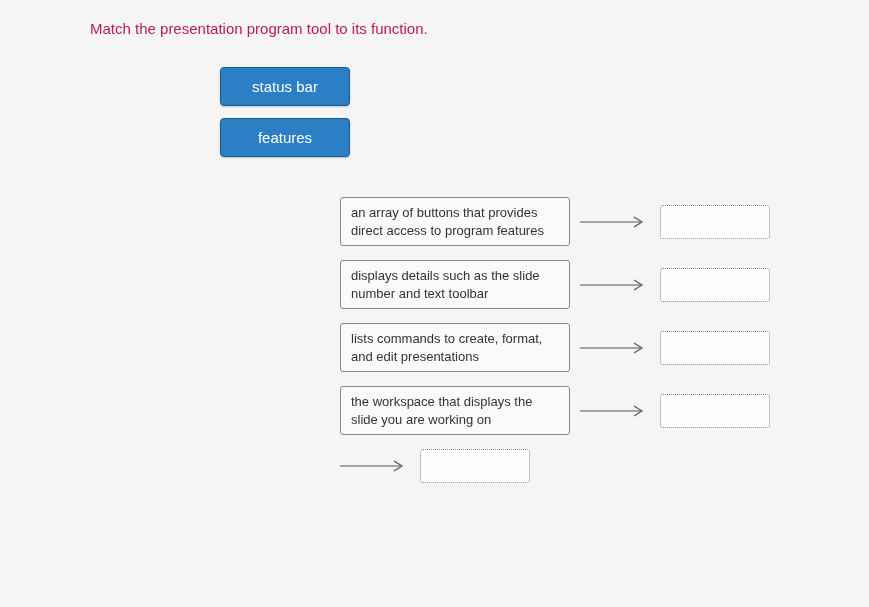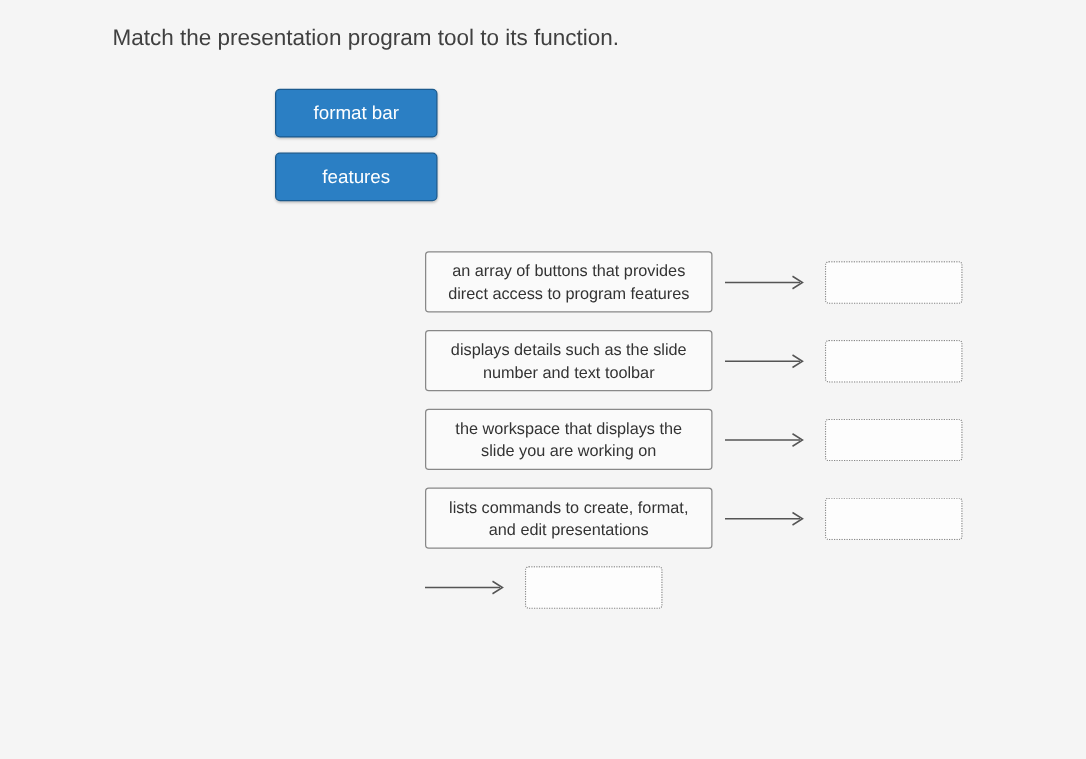--- a/index.html
+++ b/index.html
@@ -9,22 +9,22 @@
     }
     body {
       font-family: Arial, Helvetica, sans-serif;
       background: #f5f5f5;
       width: 869px;
       height: 607px;
       padding: 20px 30px;
       position: relative;
     }
     .instruction {
-      font-size: 18px;
-      color: #404040;
+      font-size: 15px;
+      color: #be185d;
       margin-bottom: 30px;
       margin-left: 60px;
     }
     .tiles-area {
       margin-left: 190px;
       margin-bottom: 40px;
     }
     .tile-row {
       display: flex;
       gap: 30px;
@@ -52,21 +52,21 @@
       gap: 10px;
     }
     .definition {
       border: 1px solid #888;
       border-radius: 3px;
       background: #fafafa;
       padding: 6px 10px;
       width: 230px;
       font-size: 13px;
       color: #333;
-      text-align: center;
+      text-align: left;
       line-height: 1.35;
     }
     .arrow {
       width: 70px;
       display: flex;
       align-items: center;
       justify-content: center;
     }
     .arrow svg {
       width: 70px;
@@ -80,21 +80,21 @@
       background: #fdfdfd;
     }
   </style>
 </head>
 <body>
 
 <div class="instruction">Match the presentation program tool to its function.</div>
 
 <div class="tiles-area">
   <div class="tile-row">
-    <div class="tile">format bar</div>
+    <div class="tile">status bar</div>
   </div>
   <div class="tile-row">
     <div class="tile">features</div>
   </div>
 </div>
 
 <div class="match-area">
 
   <div class="match-row">
     <div class="definition">an array of buttons that provides direct access to program features</div>
@@ -112,32 +112,32 @@
     <div class="arrow">
       <svg viewBox="0 0 70 14">
           <line x1="0" y1="7" x2="60" y2="7" stroke="#555" stroke-width="1.2"></line>
           <polyline points="54,2 62,7 54,12" fill="none" stroke="#555" stroke-width="1.2"></polyline>
         </svg>
     </div>
     <div class="drop-target"></div>
   </div>
 
   <div class="match-row">
-    <div class="definition">the workspace that displays the slide you are working on</div>
+    <div class="definition">lists commands to create, format, and edit presentations</div>
     <div class="arrow">
       <svg viewBox="0 0 70 14">
           <line x1="0" y1="7" x2="60" y2="7" stroke="#555" stroke-width="1.2"></line>
           <polyline points="54,2 62,7 54,12" fill="none" stroke="#555" stroke-width="1.2"></polyline>
         </svg>
     </div>
     <div class="drop-target"></div>
   </div>
 
   <div class="match-row">
-    <div class="definition">lists commands to create, format, and edit presentations</div>
+    <div class="definition">the workspace that displays the slide you are working on</div>
     <div class="arrow">
       <svg viewBox="0 0 70 14">
           <line x1="0" y1="7" x2="60" y2="7" stroke="#555" stroke-width="1.2"></line>
           <polyline points="54,2 62,7 54,12" fill="none" stroke="#555" stroke-width="1.2"></polyline>
         </svg>
     </div>
     <div class="drop-target"></div>
   </div>
 
   <div class="match-row">

